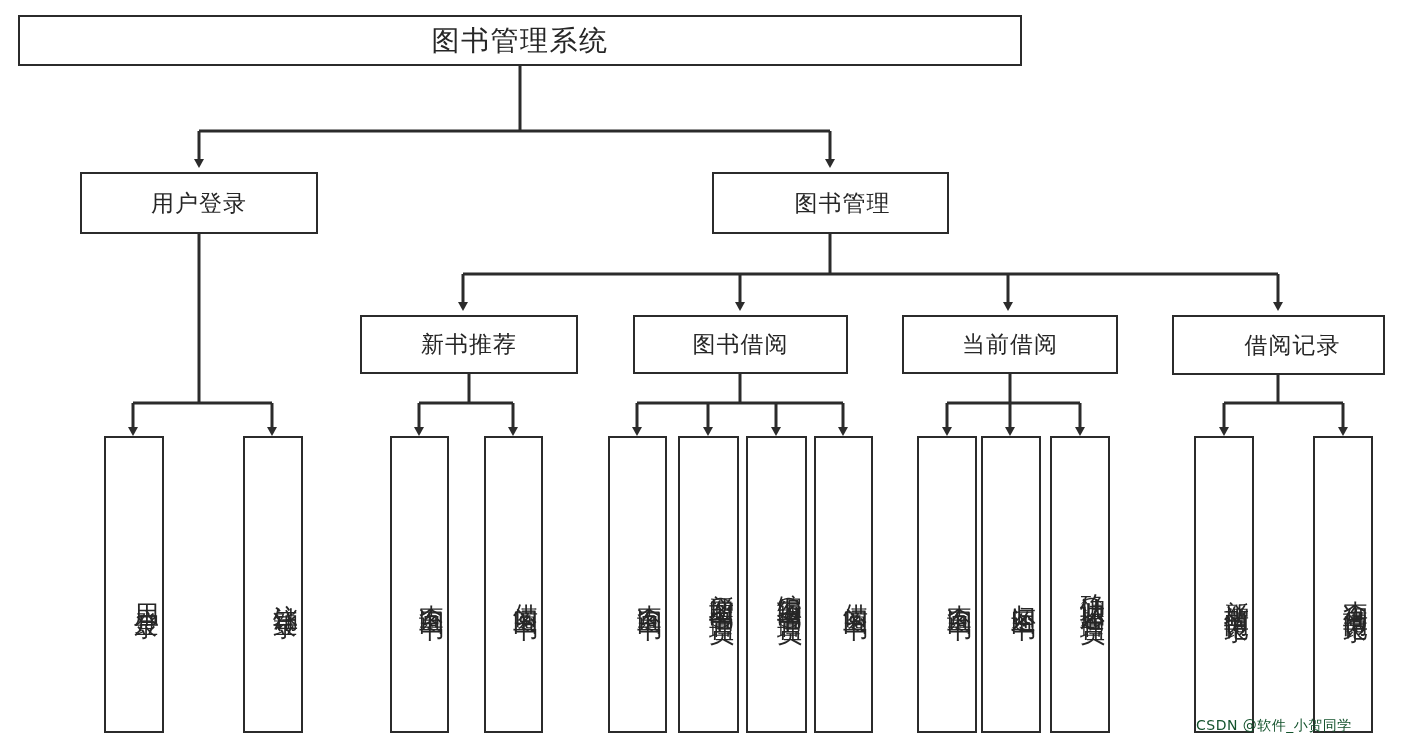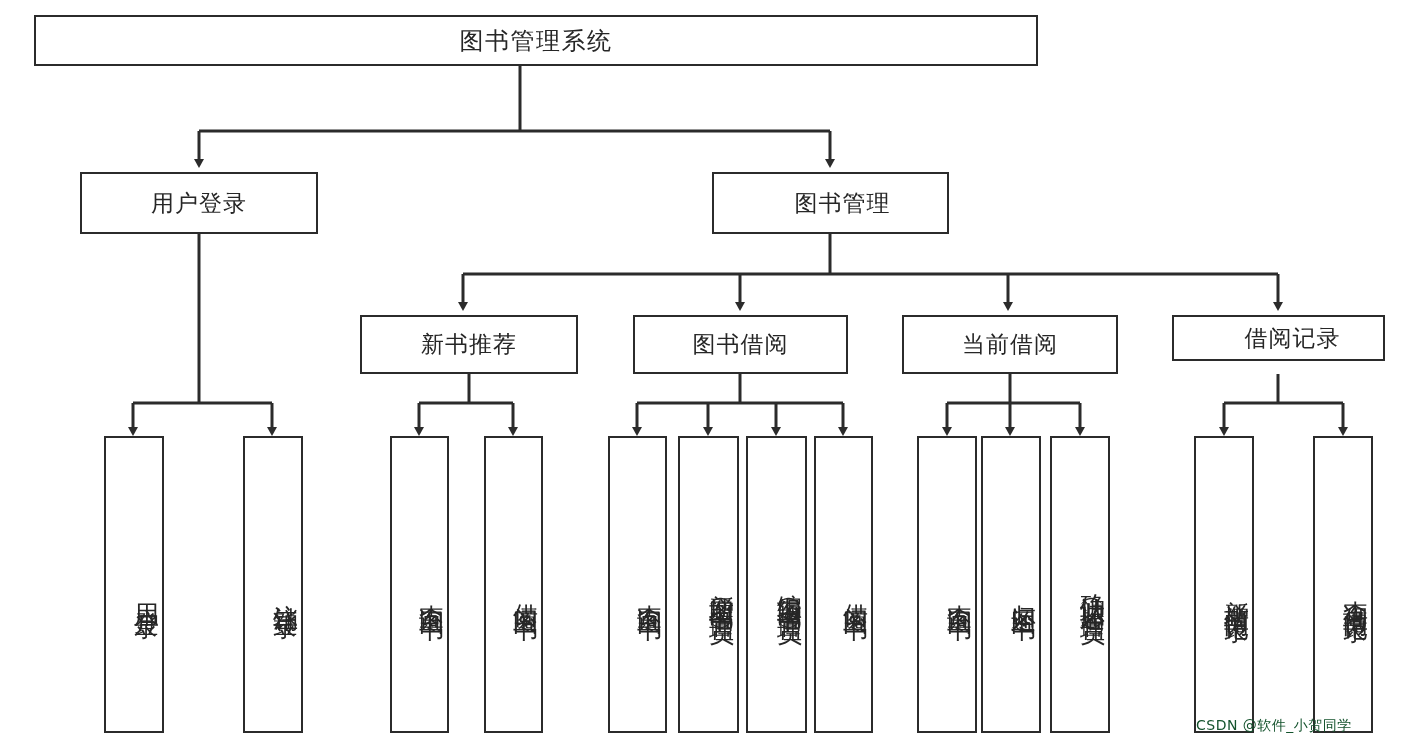--- a/index.html
+++ b/index.html
@@ -15,21 +15,21 @@
     position:absolute;
     box-sizing:border-box;
     background:#ffffff;
     border:2.5px solid #2b2b2b;
     display:flex;align-items:center;justify-content:center;
     color:#262626;
     line-height:1.25;
     text-align:center;
   }
   .node.horiz{font-size:23px;letter-spacing:1px;}
-  .node.root{font-size:24px;letter-spacing:1.5px;margin-left:16px;}
+  .node.root{font-size:28px;letter-spacing:1.5px;}
   .node.leaf{
     font-size:25px;
     writing-mode:vertical-rl;
     text-orientation:upright;
     letter-spacing:4px;
     align-items:flex-start;
     justify-content:center;
     padding-top:14px;
   }
   .node.leaf .vtext{display:block;}
@@ -110,21 +110,21 @@
 
   <div class="node horiz" style="left:360px;top:315px;width:218px;height:59px;text-align:center;">
     <span>新书推荐</span>
   </div>
   <div class="node horiz" style="left:902px;top:315px;width:216px;height:59px;">
     <span>当前借阅</span>
   </div>
   <div class="node horiz" style="left:633px;top:315px;width:215px;height:59px;">
     <span>图书借阅</span>
   </div>
-  <div class="node horiz" style="left:1172px;top:315px;width:213px;height:46px;padding-left:28px;">
+  <div class="node horiz" style="left:1172px;top:315px;width:213px;height:60px;padding-left:28px;">
     <span>借阅记录</span>
   </div>
 
   <div class="node leaf" style="left:104px;top:436px;width:60px;height:297px;">
     <span class="vtext">用户登录</span>
   </div>
   <div class="node leaf" style="left:243px;top:436px;width:60px;height:297px;">
     <span class="vtext">注销登录</span>
   </div>
 

